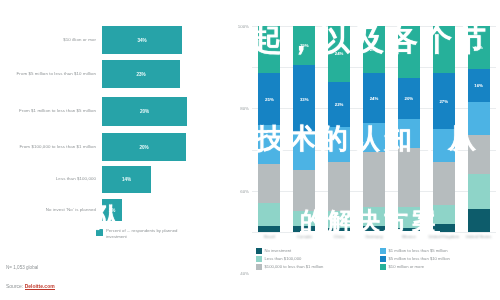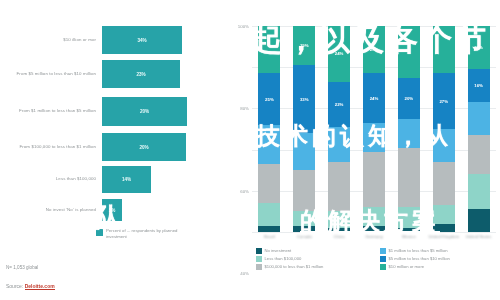--- a/index.html
+++ b/index.html
@@ -268,18 +268,18 @@
         </div>
         <div class="rlitem">
           <div class="rsw" style="background: rgb(38, 176, 154);"></div>
           <div class="rltxt">$10 million or more</div>
         </div>
       </div>
   </div>
 
   <div class="overlay">
     <div class="ovl" style="left:252px;top:20px;font-size:30px;letter-spacing:4px;">起，以及各个节</div>
-    <div class="ovl" style="left:256px;top:120px;font-size:24px;letter-spacing:4px;">技术的认知，从</div>
+    <div class="ovl" style="left:256px;top:120px;font-size:28px;letter-spacing:4px;">技术的认知，从</div>
     <div class="ovl" style="left:300px;top:205px;font-size:24px;letter-spacing:4px;text-decoration:underline;">的解决方案</div>
     <div class="ovl" style="left:95px;top:200px;font-size:26px;">队</div>
   </div>
 
 </div>
 
 </body></html>

